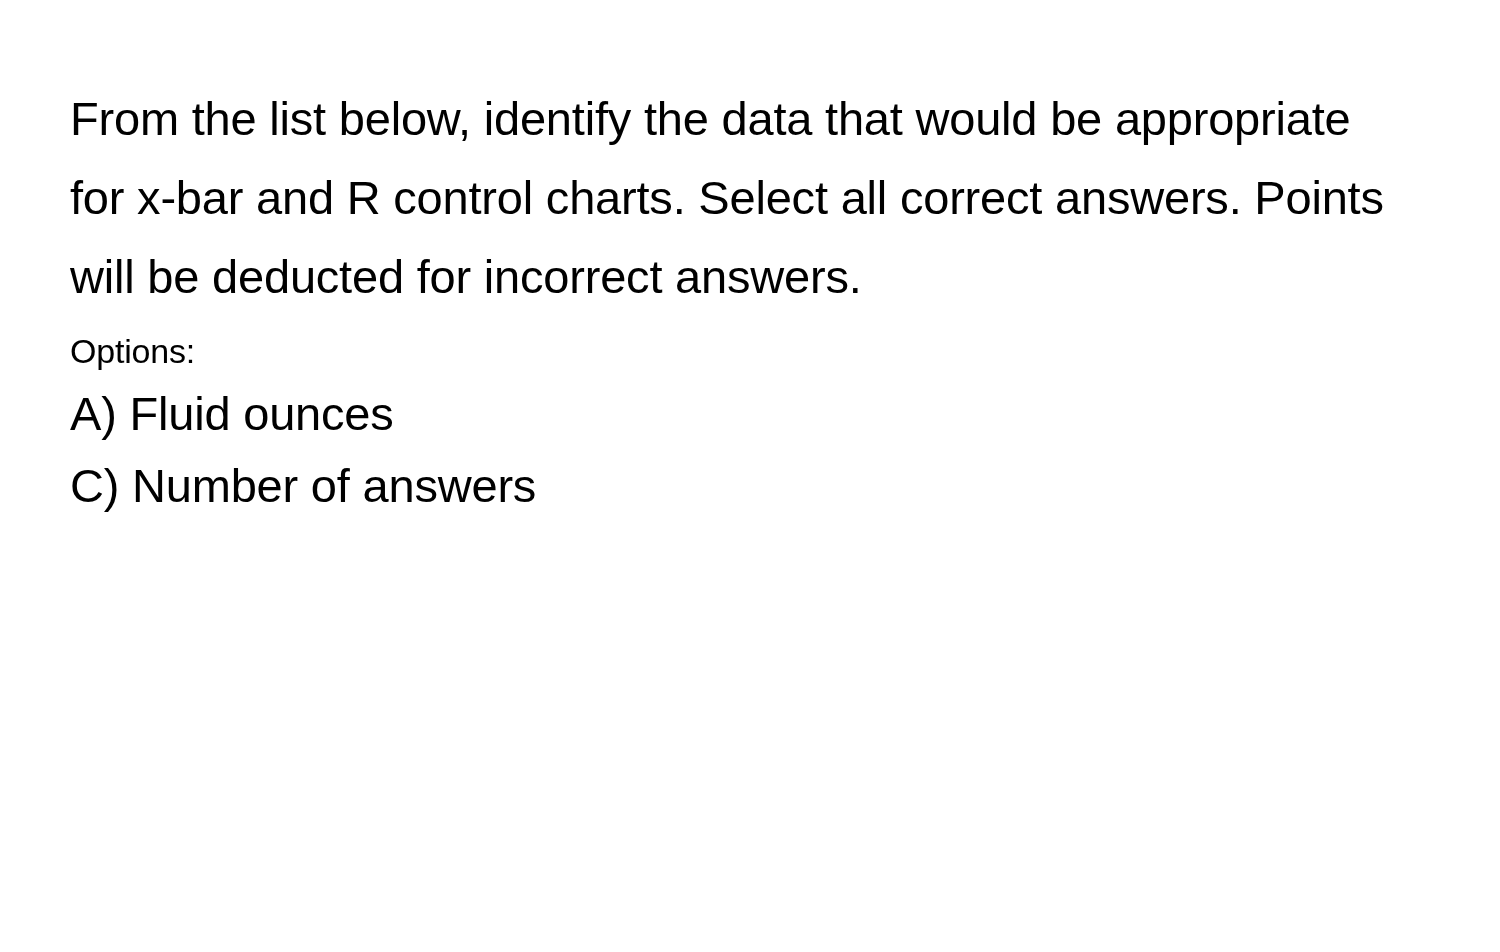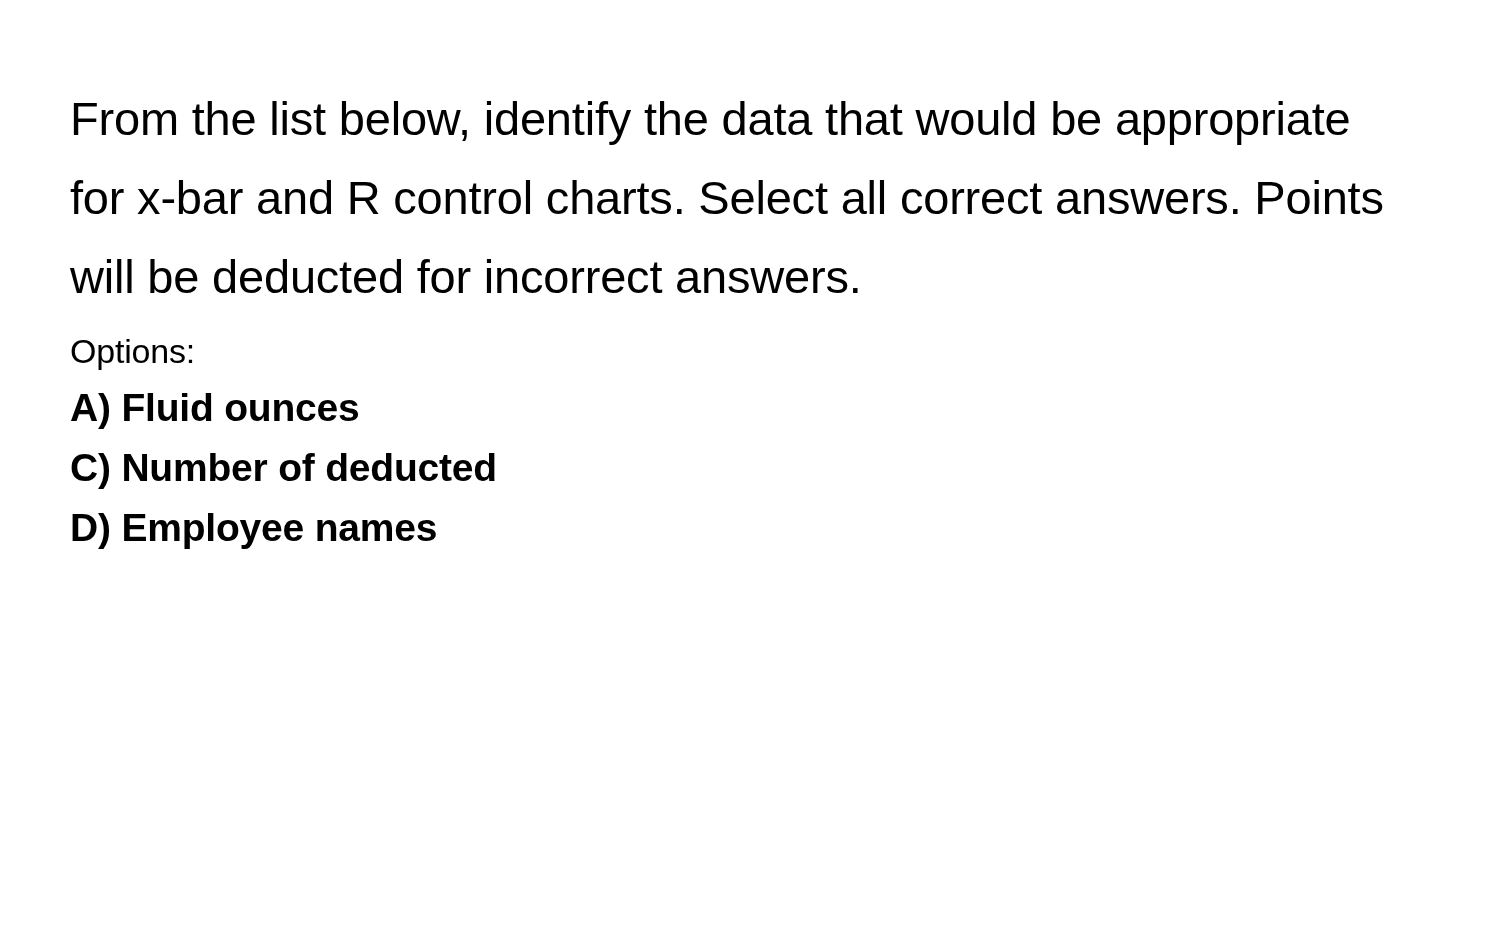--- a/index.html
+++ b/index.html
@@ -1,23 +1,22 @@
 <!DOCTYPE html>
 <html><head>
 <meta charset="utf-8">
 <style>
   * { margin: 0; padding: 0; box-sizing: border-box; }
   html, body { width: 1500px; height: 952px; background: #ffffff; font-family: -apple-system, BlinkMacSystemFont, "Segoe UI", Helvetica, Arial, sans-serif; }
   .page { padding: 80px 110px 0 70px; }
   .question-text { font-size: 47px; line-height: 1.68; color: #000; font-weight: 400; letter-spacing: -0.2px; }
   .options-label { font-size: 34px; line-height: 1.55; color: #000; font-weight: 400; margin-top: 8px; letter-spacing: -0.2px; }
-  .option-line { font-size: 39px; line-height: 1.55; color: #000; font-weight: 700; letter-spacing: -0.2px; }
+  .option-line { font-size: 47px; line-height: 1.55; color: #000; font-weight: 400; letter-spacing: -0.2px; }
 </style>
 </head>
 <body>
 
 <div class="page">
   <div class="question-text">From the list below, identify the data that would be appropriate for x-bar and R control charts. Select all correct answers. Points will be deducted for incorrect answers.</div>
   <div class="options-label">Options:</div>
   <div class="option-line"><span>A) Fluid ounces</span></div>
-  <div class="option-line"><span>C) Number of deducted</span></div>
-  <div class="option-line"><span>D) Employee names</span></div>
+  <div class="option-line"><span>C) Number of answers</span></div>
 </div>
 
 </body></html>

